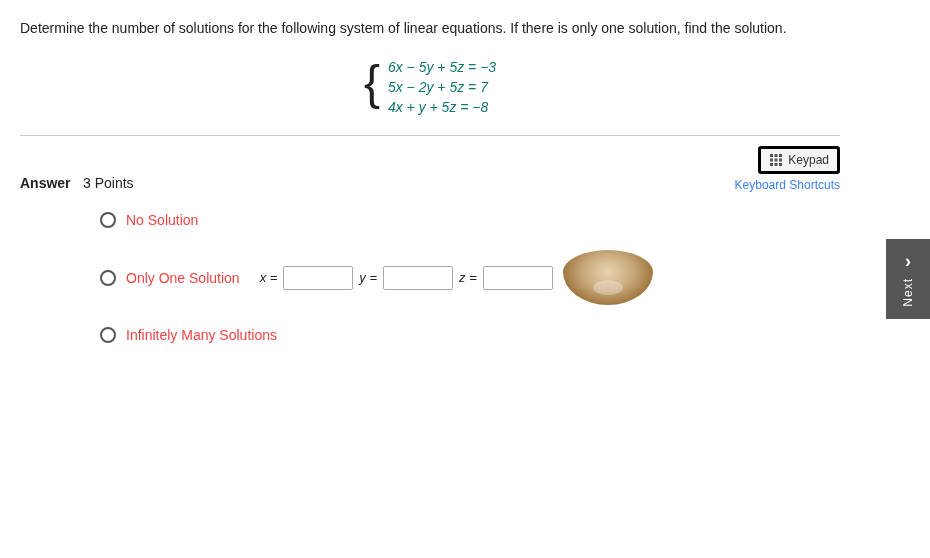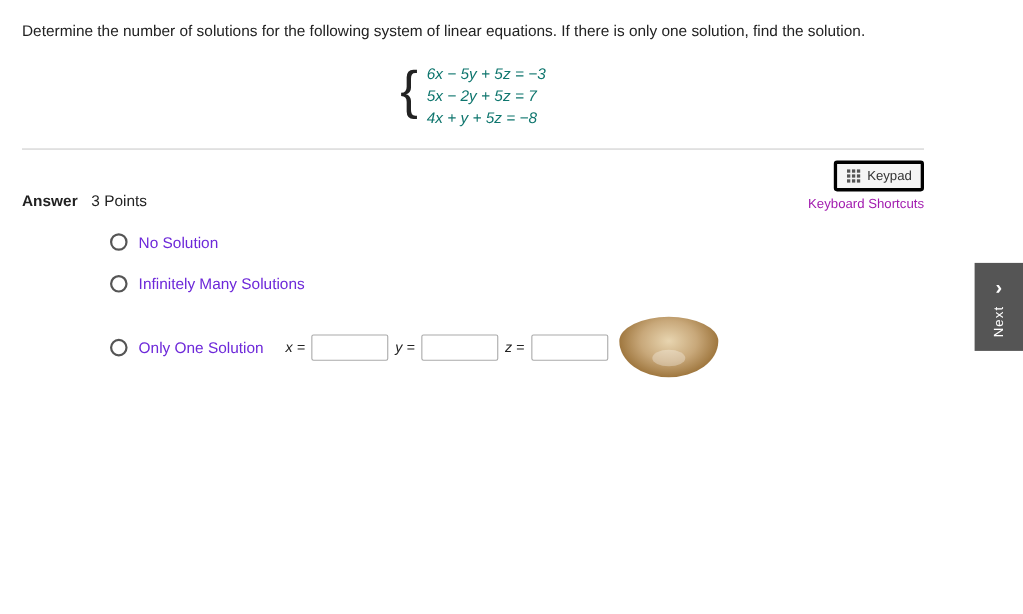--- a/index.html
+++ b/index.html
@@ -98,21 +98,21 @@
     }
 
     .keypad-icon {
       width: 14px;
       height: 14px;
       display: inline-block;
     }
 
     .keyboard-shortcuts-link {
       font-size: 12px;
-      color: #a21caf;
+      color: #3b82f6;
       text-decoration: none;
       cursor: pointer;
     }
 
     .instruction-text {
       font-size: 13px;
       color: #333;
       line-height: 1.5;
       margin-bottom: 20px;
       max-width: 720px;
@@ -137,21 +137,21 @@
       border-radius: 50%;
       border: 2px solid #555;
       background: #fff;
       display: inline-block;
       flex-shrink: 0;
       cursor: pointer;
     }
 
     .option-label {
       font-size: 14px;
-      color: #6d28d9;
+      color: #ef4444;
     }
 
     .input-group {
       display: flex;
       align-items: center;
       gap: 6px;
       margin-left: 10px;
     }
 
     .eq-label {
@@ -274,36 +274,36 @@
 
   <div class="options-list">
 
     <div class="option-row">
       <span class="radio-circle"></span>
       <span class="option-label">No Solution</span>
     </div>
 
     <div class="option-row">
       <span class="radio-circle"></span>
-      <span class="option-label">Infinitely Many Solutions</span>
-    </div>
-
-    <div class="option-row">
-      <span class="radio-circle"></span>
       <span class="option-label">Only One Solution</span>
       <div class="input-group">
         <span class="eq-label">x =</span>
         <input class="eq-input" type="text" style="">
         <span class="eq-label">y =</span>
         <input class="eq-input" type="text" style="">
         <span class="eq-label">z =</span>
         <input class="eq-input" type="text" style="">
         <div class="z-image-placeholder"></div>
       </div>
     </div>
 
+    <div class="option-row">
+      <span class="radio-circle"></span>
+      <span class="option-label">Infinitely Many Solutions</span>
+    </div>
+
   </div>
 </div>
 
 <button class="next-btn">
   <span class="next-btn-chevron">›</span>
   <span class="next-btn-label">Next</span>
 </button>
 
 </body></html>

